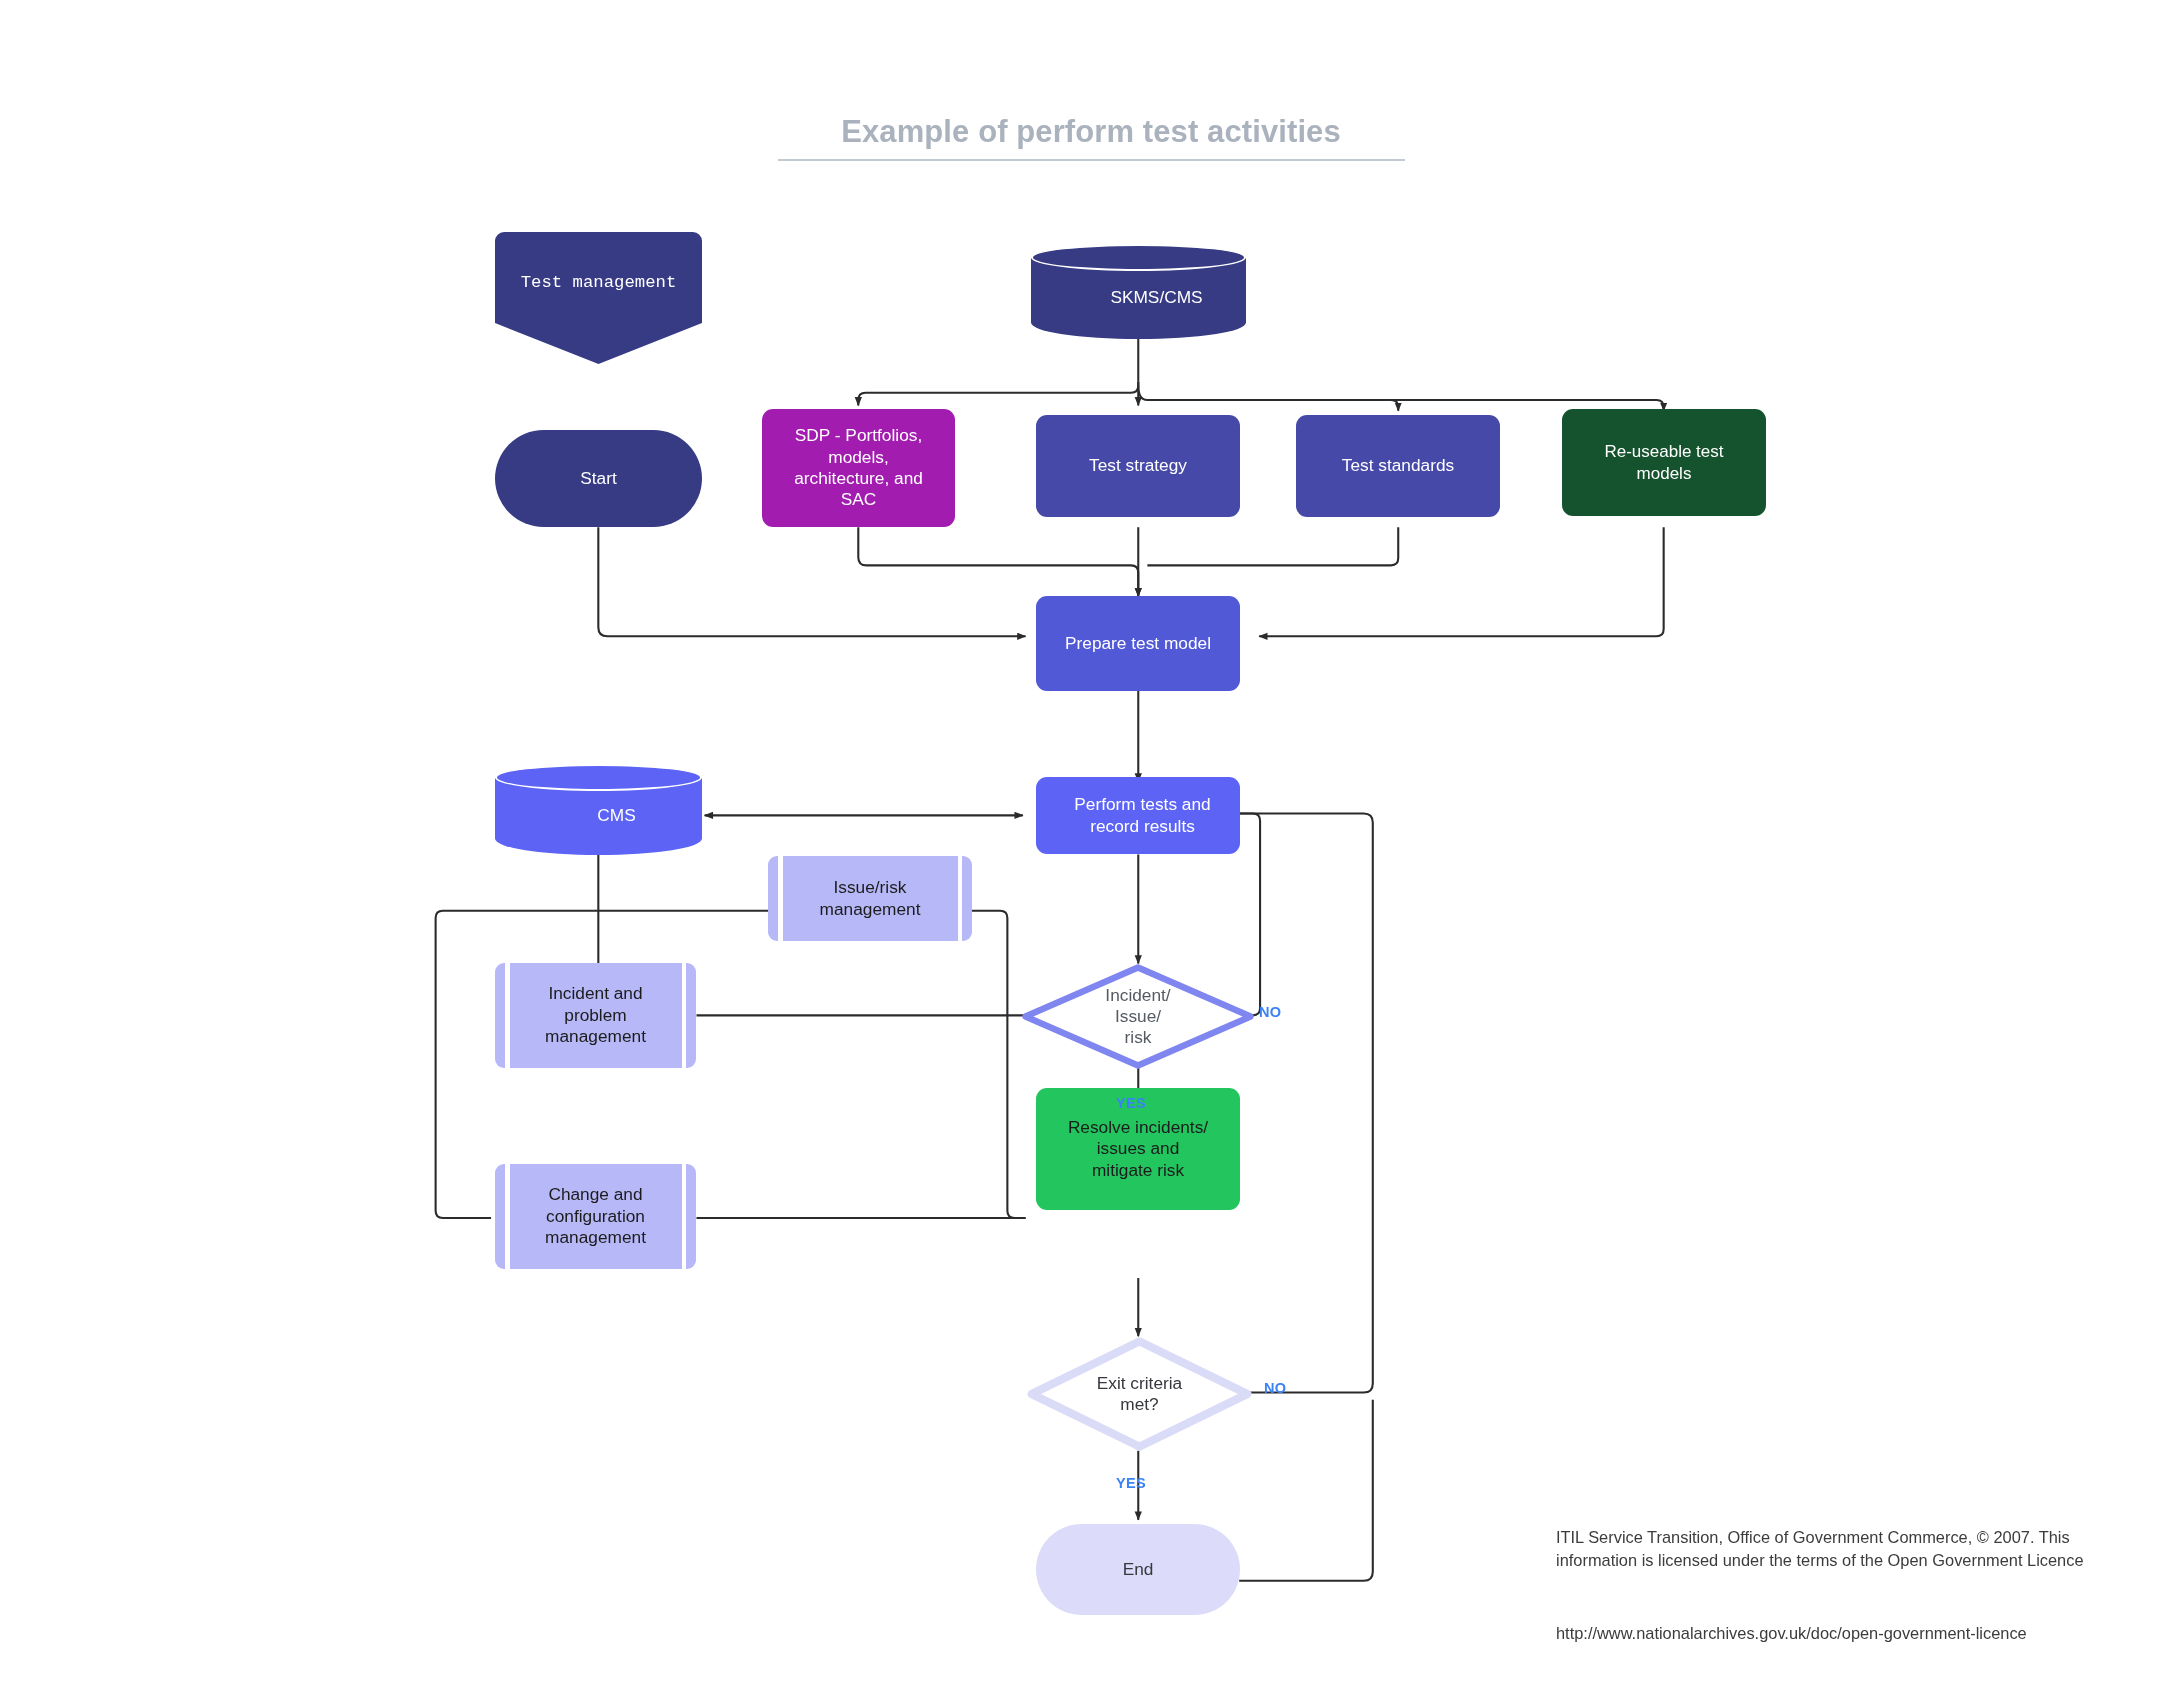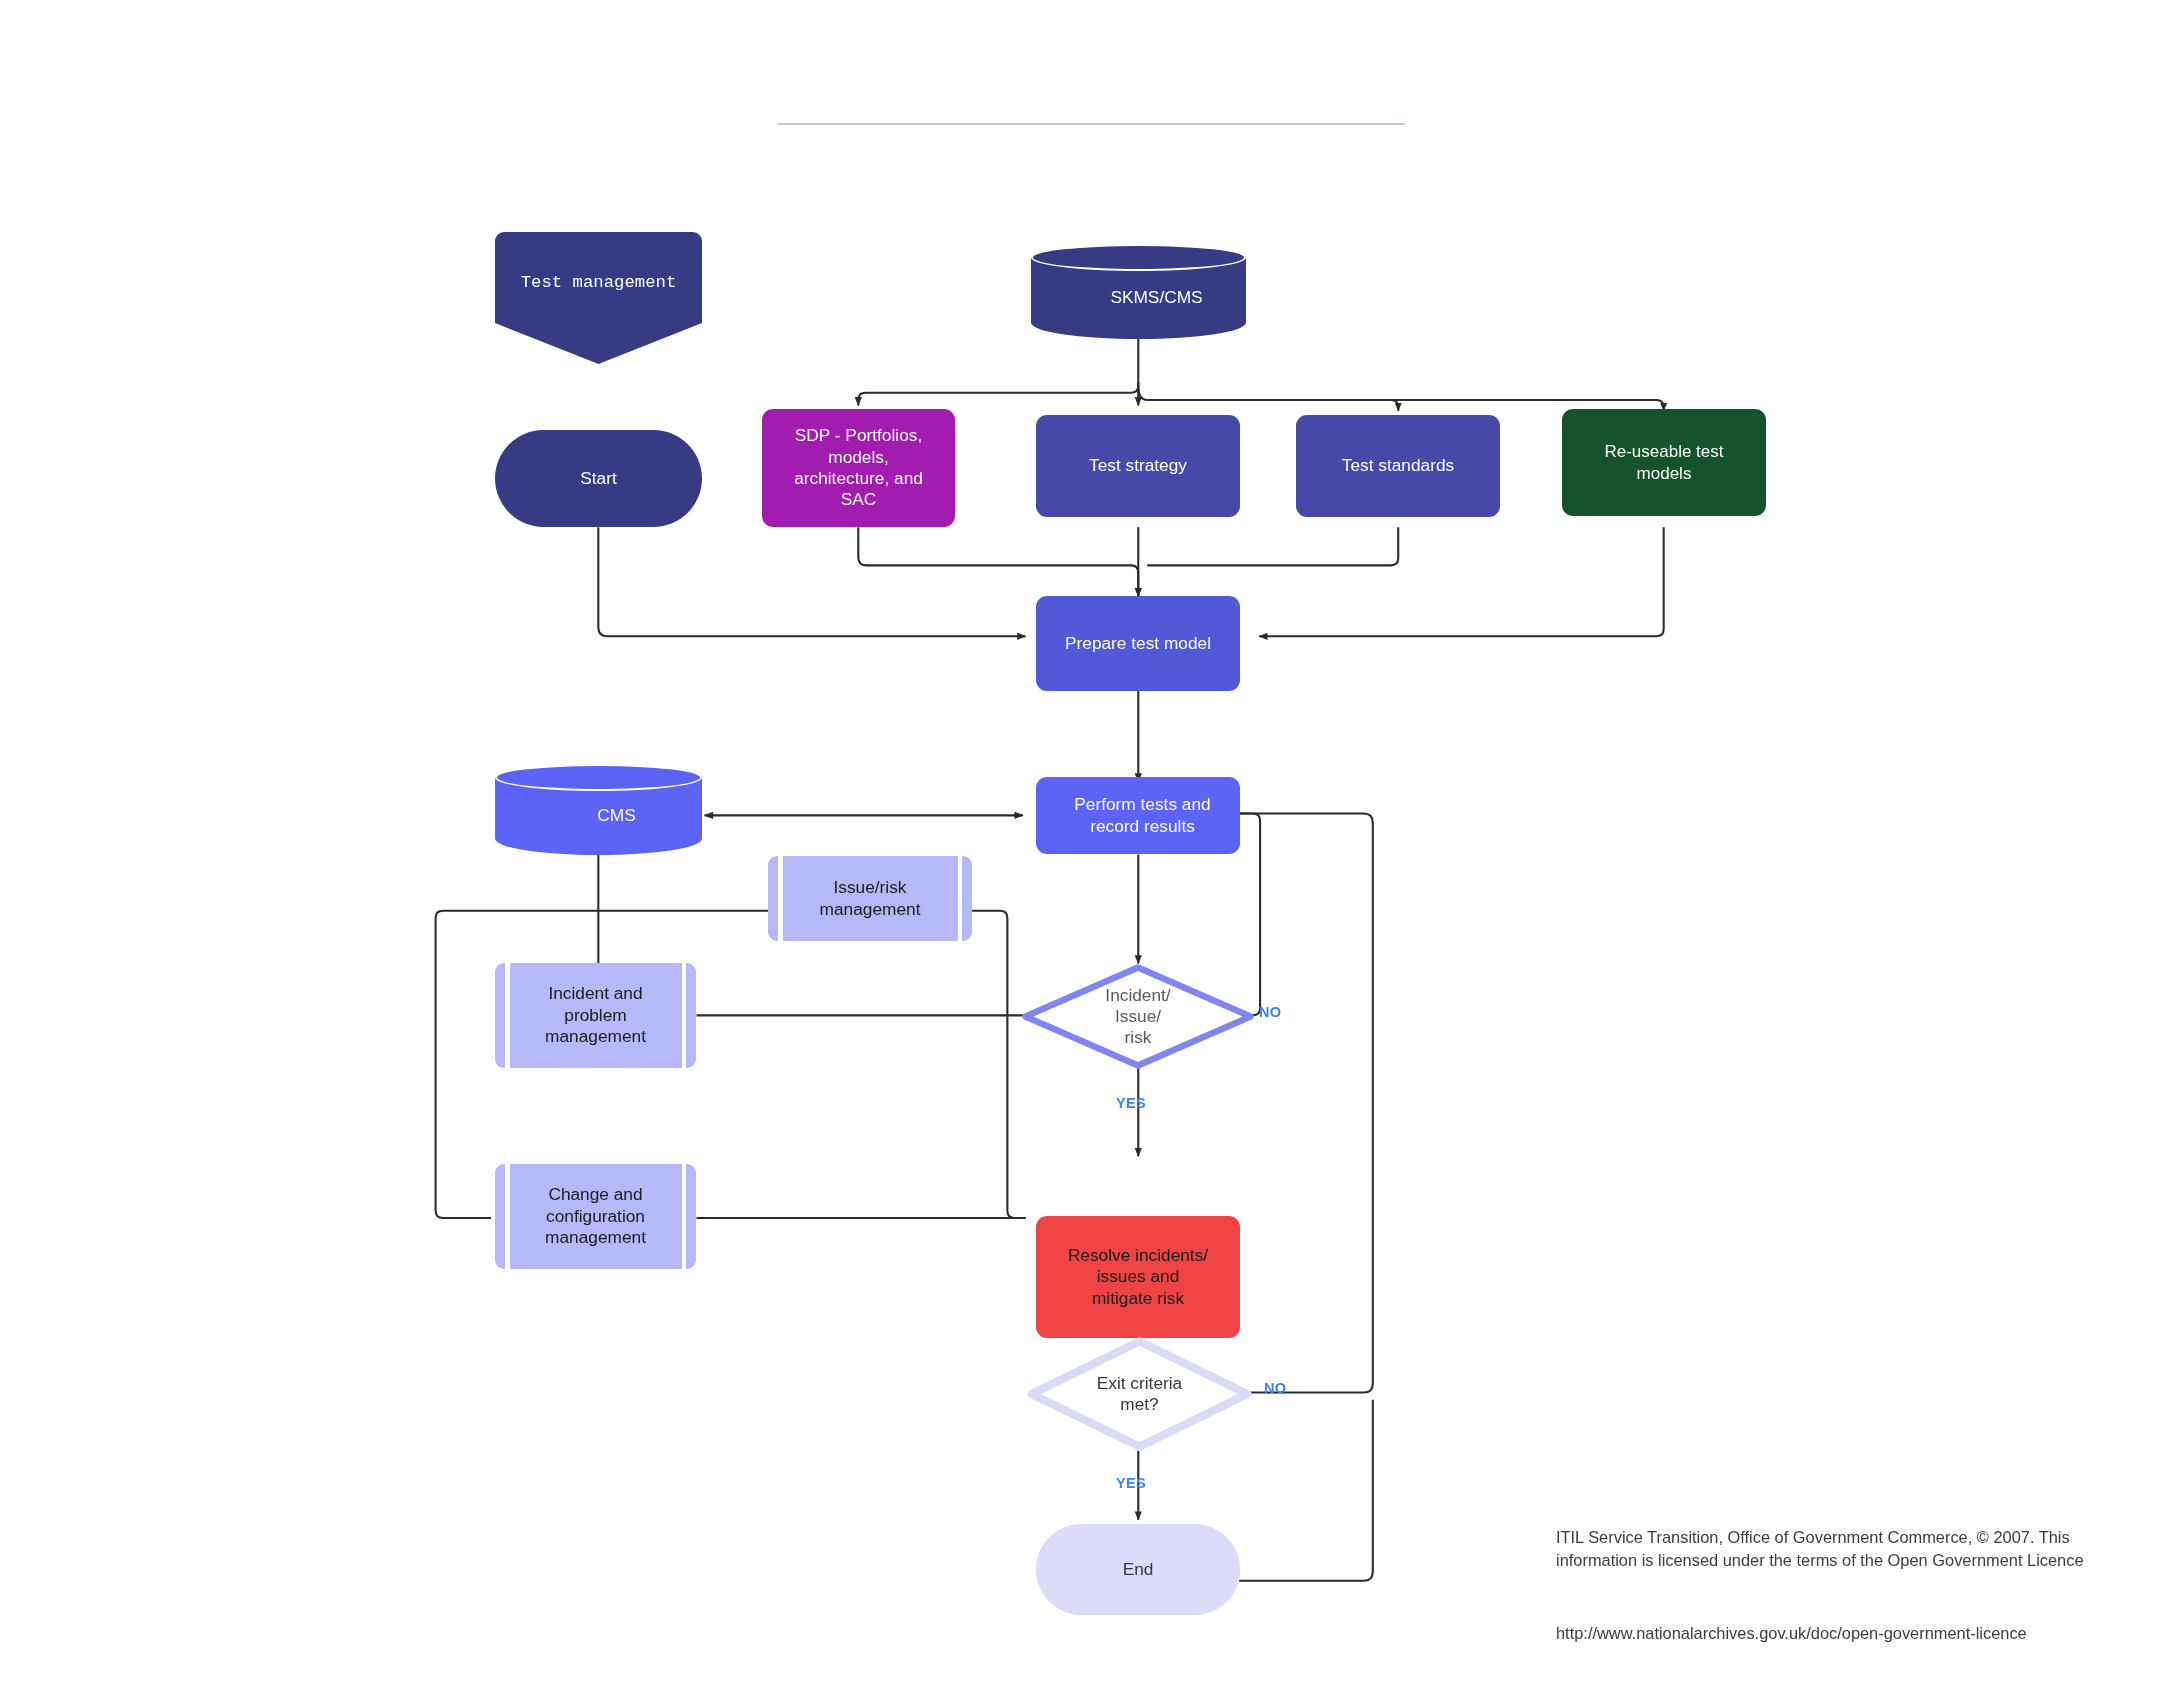--- a/index.html
+++ b/index.html
@@ -204,20 +204,21 @@
     <path d="M1355,1532 L1500,1532 Q1510,1532 1510,1522 L1510,905 Q1510,895 1500,895 L1340,895" marker-end="url(#ah)"></path>
 
     <path d="M1252,1596 L1252,1672" marker-end="url(#ah)"></path>
 
     <path d="M1363,1739 L1500,1739 Q1510,1739 1510,1729 L1510,1540"></path>
 
   </g>
 </svg>
 
 <div class="hdr">
+  <div class="hdr-title">Example of perform test activities</div>
   <div class="hdr-rule"></div>
 </div>
 
 <div class="node banner" style="left:495px; top:232px; width:207px; height:132px; color:#ffffff; font-size:17.3px;font-family:Liberation Mono, monospace;">
   <svg class="shape" viewBox="0 0 228 145" preserveAspectRatio="none">
     <path d="M10,0 H218 A10,10 0 0 1 228,10 V100 L114,145 L0,100 V10 A10,10 0 0 1 10,0 Z" fill="#363b84"></path>
   </svg>
   <span class="lbl" style="position:relative; z-index:2; margin-bottom:31px;">Test management</span>
 </div>
 
@@ -291,21 +292,21 @@
 
 <div class="diamond" style="left:1020px; top:962px; width:236px; height:109px;">
   <svg viewBox="0 0 260 120" style="position:absolute;left:0;top:0;width:100%;height:100%;">
     <path d="M130,6 L254,60 L130,114 L6,60 Z" fill="#ffffff" stroke="#8086f0" stroke-width="7" stroke-linejoin="round"></path>
   </svg>
   <div class="lbl" style="color:#555a63; font-size:17.3px;">Incident/
 Issue/
 risk</div>
 </div>
 
-<div class="node proc" style="left:1036px; top:1216px; width:204px; height:122px; background:#ef4444; color:#1c1c1c; font-size:17.3px;">
+<div class="node proc" style="left:1036px; top:1088px; width:204px; height:122px; background:#22c55e; color:#1c1c1c; font-size:17.3px;">
   <span class="lbl">Resolve incidents/
 issues and
 mitigate risk</span>
 </div>
 
 <div class="diamond" style="left:1026px; top:1336px; width:227px; height:116px;">
   <svg viewBox="0 0 250 128" style="position:absolute;left:0;top:0;width:100%;height:100%;">
     <path d="M125,6 L244,64 L125,122 L6,64 Z" fill="#ffffff" stroke="#dadcf7" stroke-width="9" stroke-linejoin="round"></path>
   </svg>
   <div class="lbl" style="color:#36383d; font-size:17.3px;">Exit criteria

